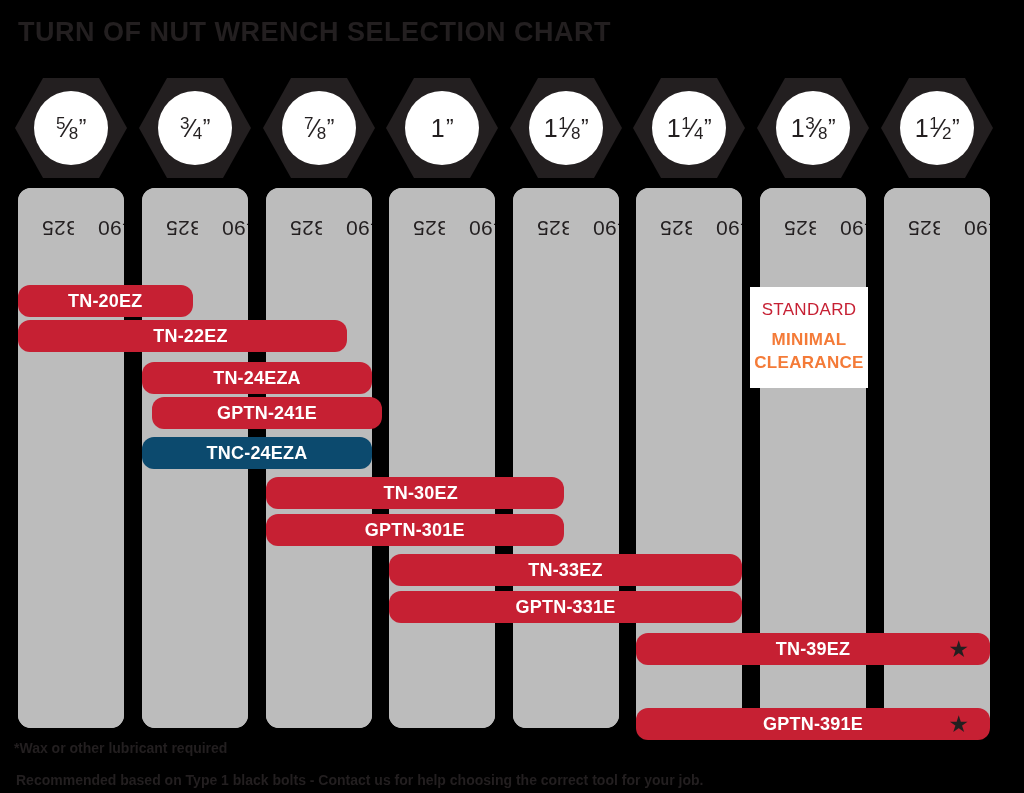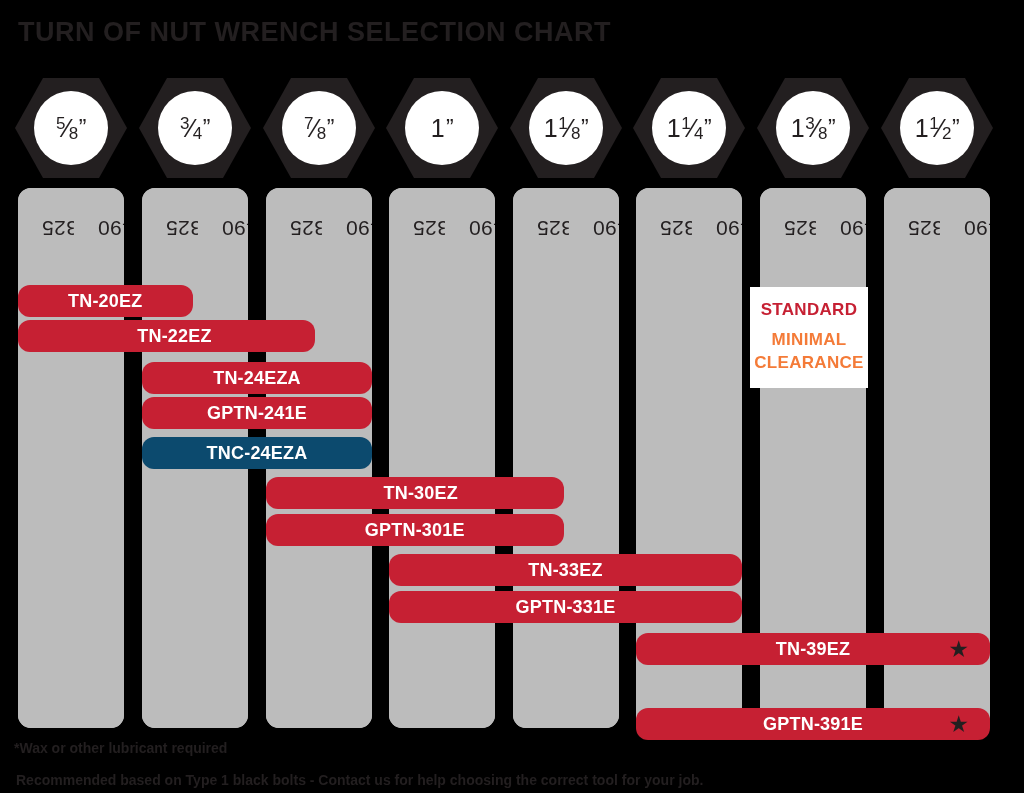--- a/index.html
+++ b/index.html
@@ -130,21 +130,21 @@
     background: #fff;
     display: flex;
     flex-direction: column;
     align-items: center;
     justify-content: center;
     gap: 9px;
     padding: 6px 4px;
   }
   .legend .l1 {
     color: #c62033;
-    font-size: 17px; font-weight: bold; letter-spacing: 0.3px;
+    font-size: 17px; font-weight: normal; letter-spacing: 0.3px;
   }
   .legend .l2 {
     color: #f47b38;
     font-size: 17px; font-weight: bold; letter-spacing: 0.3px;
     text-align: center; line-height: 1.35;
   }
 
   
   .foot {
     position: absolute;
@@ -337,27 +337,27 @@
         </div>
       </div>
     </div>
 
   <div class="foot f1">*Wax or other lubricant required</div>
   <div class="foot f2">Recommended based on Type 1 black bolts - Contact us for help choosing the correct tool for your job.</div>
 
 <div class="bar red" style="left: 18px; width: 174.5px; top: 285px;">
       <span>TN-20EZ</span>
     </div>
-    <div class="bar red" style="left: 18px; width: 297px; top: 320px; padding-left: 16px;">
+    <div class="bar red" style="left: 18px; width: 329px; top: 320px; padding-left: 16px;">
       <span>TN-22EZ</span>
     </div>
     <div class="bar red" style="left: 142px; width: 230px; top: 362px;">
       <span>TN-24EZA</span>
     </div>
-    <div class="bar red" style="left: 142px; width: 230px; top: 397px;">
+    <div class="bar red" style="left: 152px; width: 230px; top: 397px;">
       <span>GPTN-241E</span>
     </div>
     <div class="bar orange" style="left: 142px; width: 230px; top: 437px;">
       <span>TNC-24EZA</span>
     </div>
     <div class="bar red" style="left: 266px; width: 297.5px; top: 477px; padding-left: 12px;">
       <span>TN-30EZ</span>
     </div>
     <div class="bar red" style="left: 266px; width: 297.5px; top: 514px;">
       <span>GPTN-301E</span>

